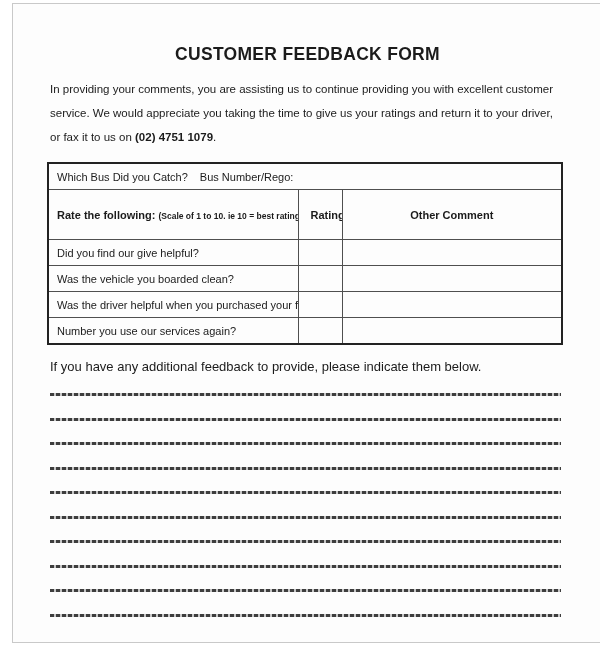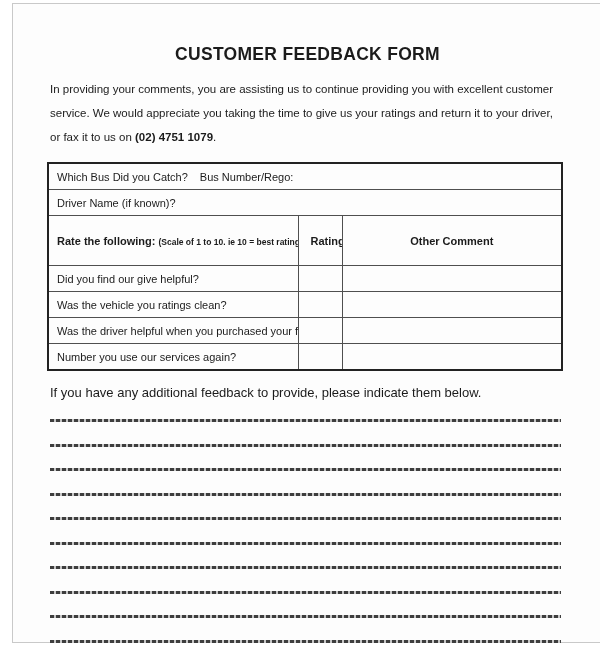--- a/index.html
+++ b/index.html
@@ -59,39 +59,34 @@
         <col class="c2">
         <col class="c3">
       </colgroup>
     <tbody>
       <tr>
         <td colspan="3">
           <span>Which Bus Did you Catch?</span><span class="gap">Bus Number/Rego:</span>
         </td>
       </tr>
       <tr>
-        <td colspan="3">
-          <span>Driver Name (if known)?</span>
-        </td>
-      </tr>
-      <tr>
         <td>
           <span class="bold">Rate the following:</span>
           <span class="small">(Scale of 1 to 10. ie 10 = best rating)</span>
         </td>
         <td class="center bold">Rating</td>
         <td class="center bold">Other Comment</td>
       </tr>
       <tr>
         <td>Did you find our give helpful?</td>
         <td></td>
         <td></td>
       </tr>
       <tr>
-        <td>Was the vehicle you ratings clean?</td>
+        <td>Was the vehicle you boarded clean?</td>
         <td></td>
         <td></td>
       </tr>
       <tr>
         <td>Was the driver helpful when you purchased your fare?</td>
         <td></td>
         <td></td>
       </tr>
       <tr>
         <td>Number you use our services again?</td>

